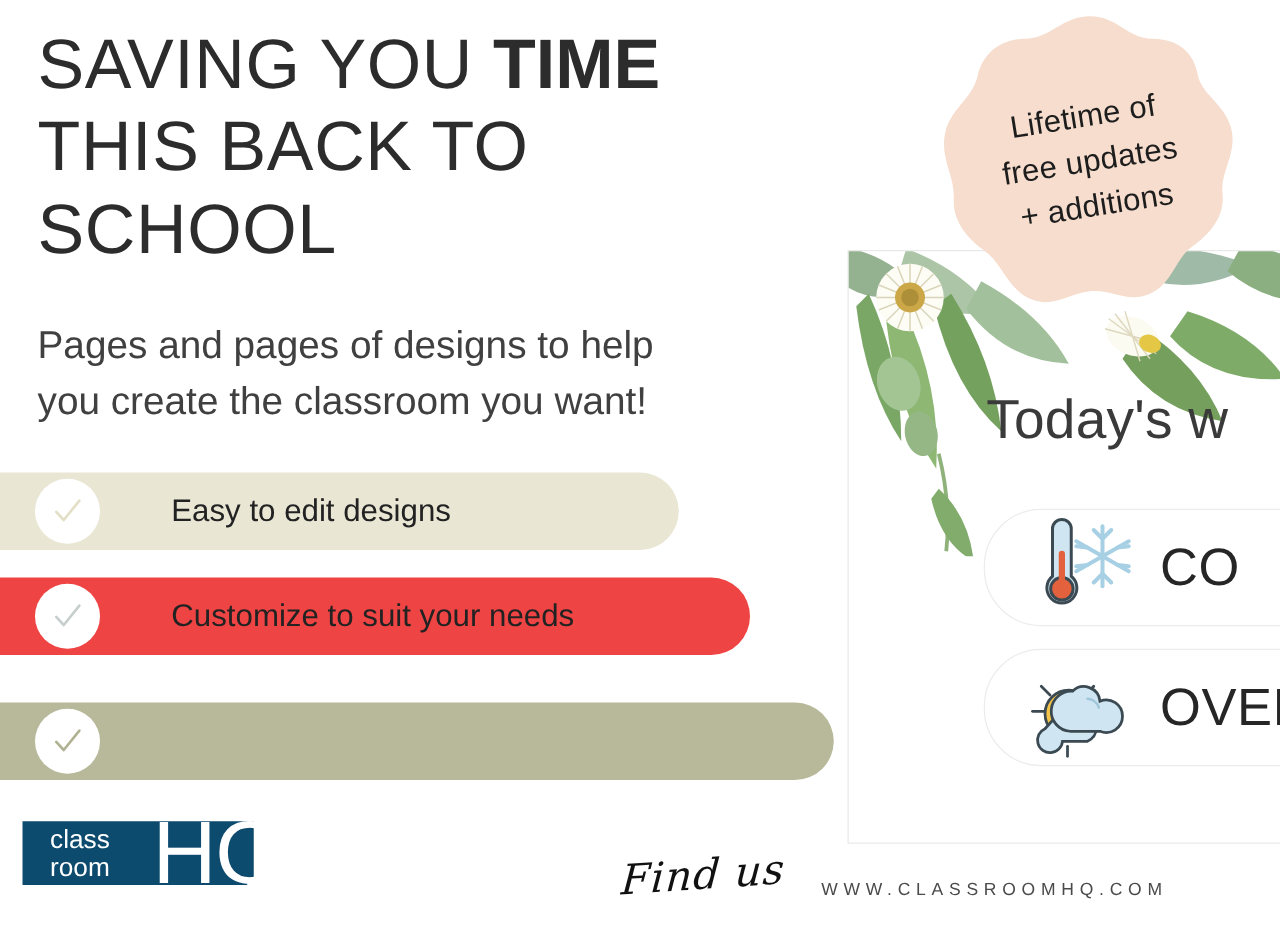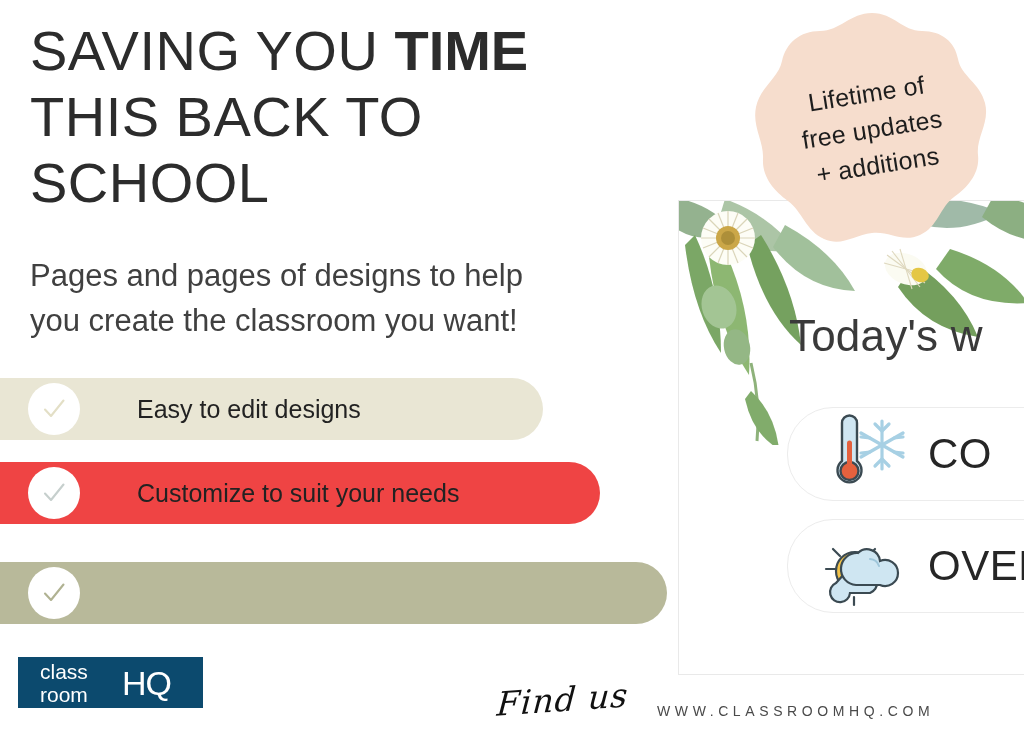--- a/index.html
+++ b/index.html
@@ -85,21 +85,21 @@
     position:absolute;left:18px;top:657px;width:185px;height:51px;
     background:#0c4a6e;display:flex;align-items:center;
   }
   #logo-words{
     position:absolute;left:22px;top:50%;transform:translateY(-50%);
     color:#fff;font-size:21px;line-height:23px;font-weight:300;letter-spacing:0px;
   }
   #logo-words span{display:block;}
   #logo-hq{
     position:absolute;left:104px;top:50%;transform:translateY(-50%);
-    color:#fff;font-size:34px;line-height:53px;font-weight:300;letter-spacing:-1px;
+    color:#fff;font-size:71px;line-height:53px;font-weight:300;letter-spacing:-1px;
   }
 
   
   #find-us{
     position:absolute;left:497px;top:680px;
     font-family:"DejaVu Serif", serif;font-style:italic;font-weight:400;
     font-size:33px;color:#111;transform:rotate(-4deg) skewX(-8deg);
     letter-spacing:1px;
   }
   #site-url{

